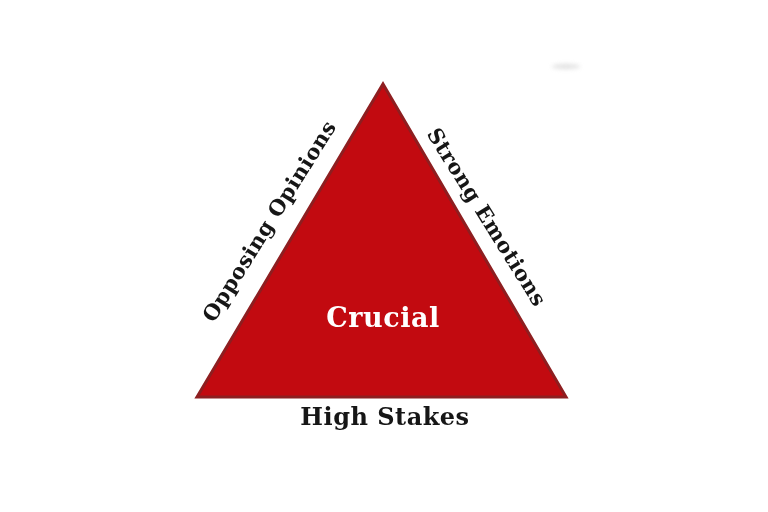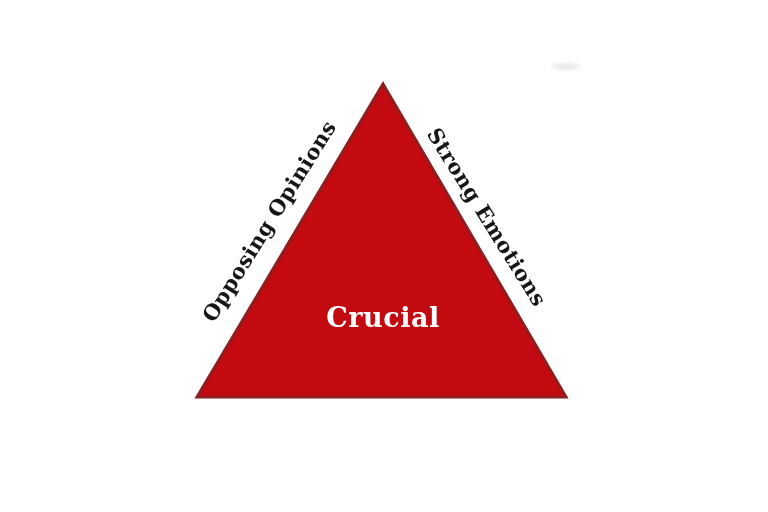--- a/index.html
+++ b/index.html
@@ -86,16 +86,17 @@
   </svg>
 
   <div class="triangle-title">
     <div>Crucial</div>
   </div>
 
   <div class="side-label left">Opposing Opinions</div>
 
   <div class="side-label right">Strong Emotions</div>
 
+  <div class="bottom-label">High Stakes</div>
 
   <div class="smudge"></div>
 
 </div>
 
 </body></html>

